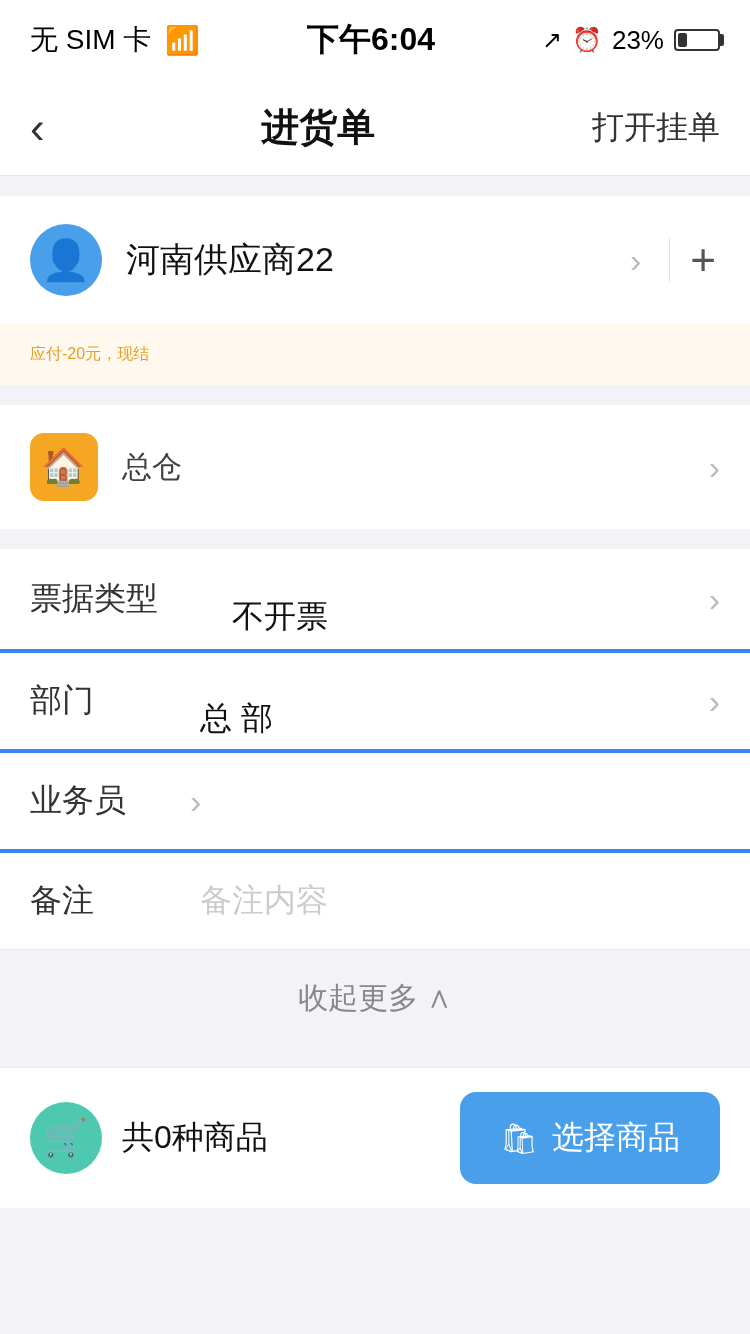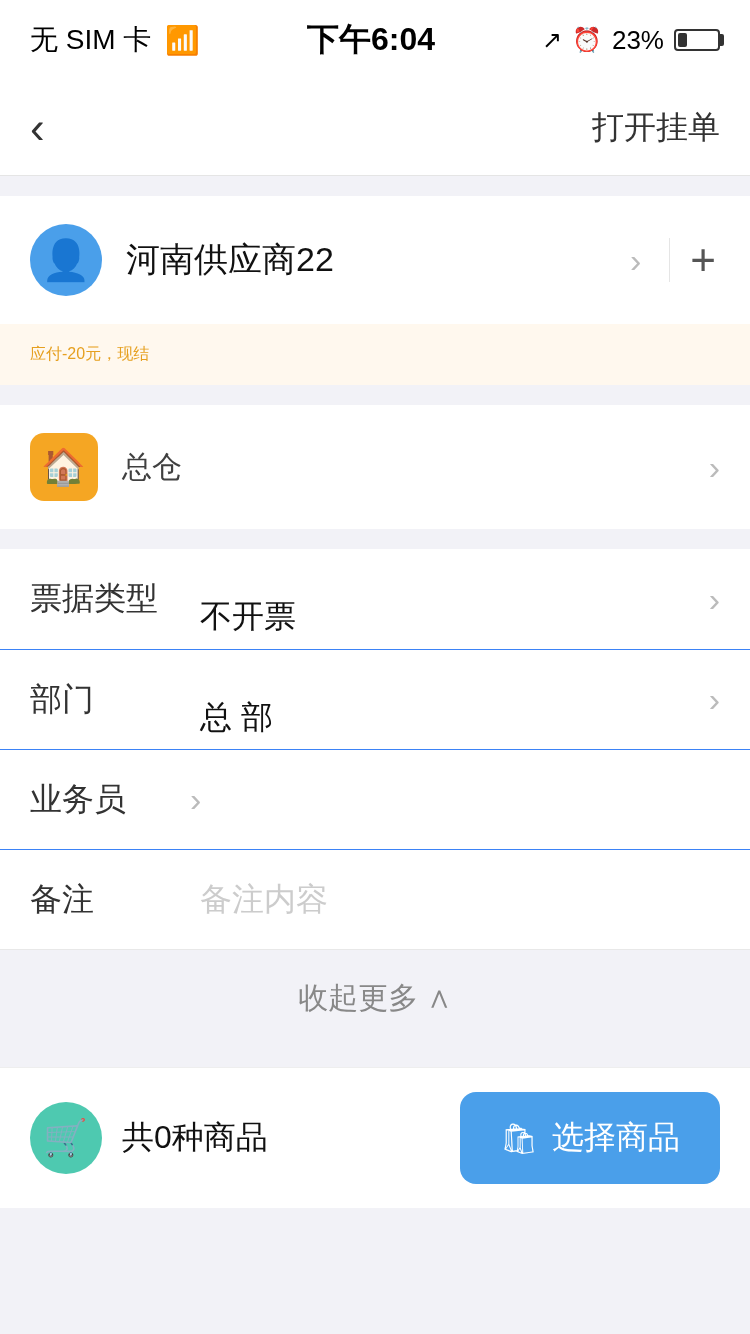--- a/index.html
+++ b/index.html
@@ -110,21 +110,21 @@
     .warehouse-name { flex: 1; font-size: 30px; color: #404040; font-family: Liberation Serif, serif; }
     .row-chevron { color: #bbb; font-size: 34px; }
 
     
     .form-row {
       display: flex;
       align-items: center;
       padding: 0 30px;
       min-height: 100px;
       background: #fff;
-      border-top: 1px solid #3b82f6;
+      border-top: 4px solid #3b82f6;
     }
     .form-label {
       font-size: 32px;
       color: #333;
       width: 160px;
       flex-shrink: 0;
     }
     .form-value {
       flex: 1;
       font-size: 32px;
@@ -203,20 +203,21 @@
     <span style="font-size:24px;">⏰</span>
     <span>23%</span>
     <span class="battery-bar">
         <span class="battery-fill"></span>
       </span>
   </div>
 </div>
 
 <div class="nav-bar">
   <span class="nav-back">‹</span>
+  <span class="nav-title">进货单</span>
   <span class="nav-action">打开挂单</span>
 </div>
 
 <div class="content">
 
   <div class="section-gap"></div>
 
   <div class="card">
     <div class="supplier-row">
       <div class="supplier-avatar">
@@ -239,21 +240,21 @@
       </div>
       <span class="warehouse-name">总仓</span>
       <span class="row-chevron">›</span>
     </div>
   </div>
 
   <div class="section-gap"></div>
 
   <div class="card">
 
-    <div class="form-row" style="border-top: none;">
+    <div class="form-row" style="border-top: none; gap: 32px;">
       <span class="form-label">票据类型</span>
       <span class="form-value">不开票</span>
       <span class="row-chevron">›</span>
     </div>
 
     <div class="form-row">
       <span class="form-label">部门</span>
       <span class="form-value">总 部</span>
       <span class="row-chevron">›</span>
     </div>

